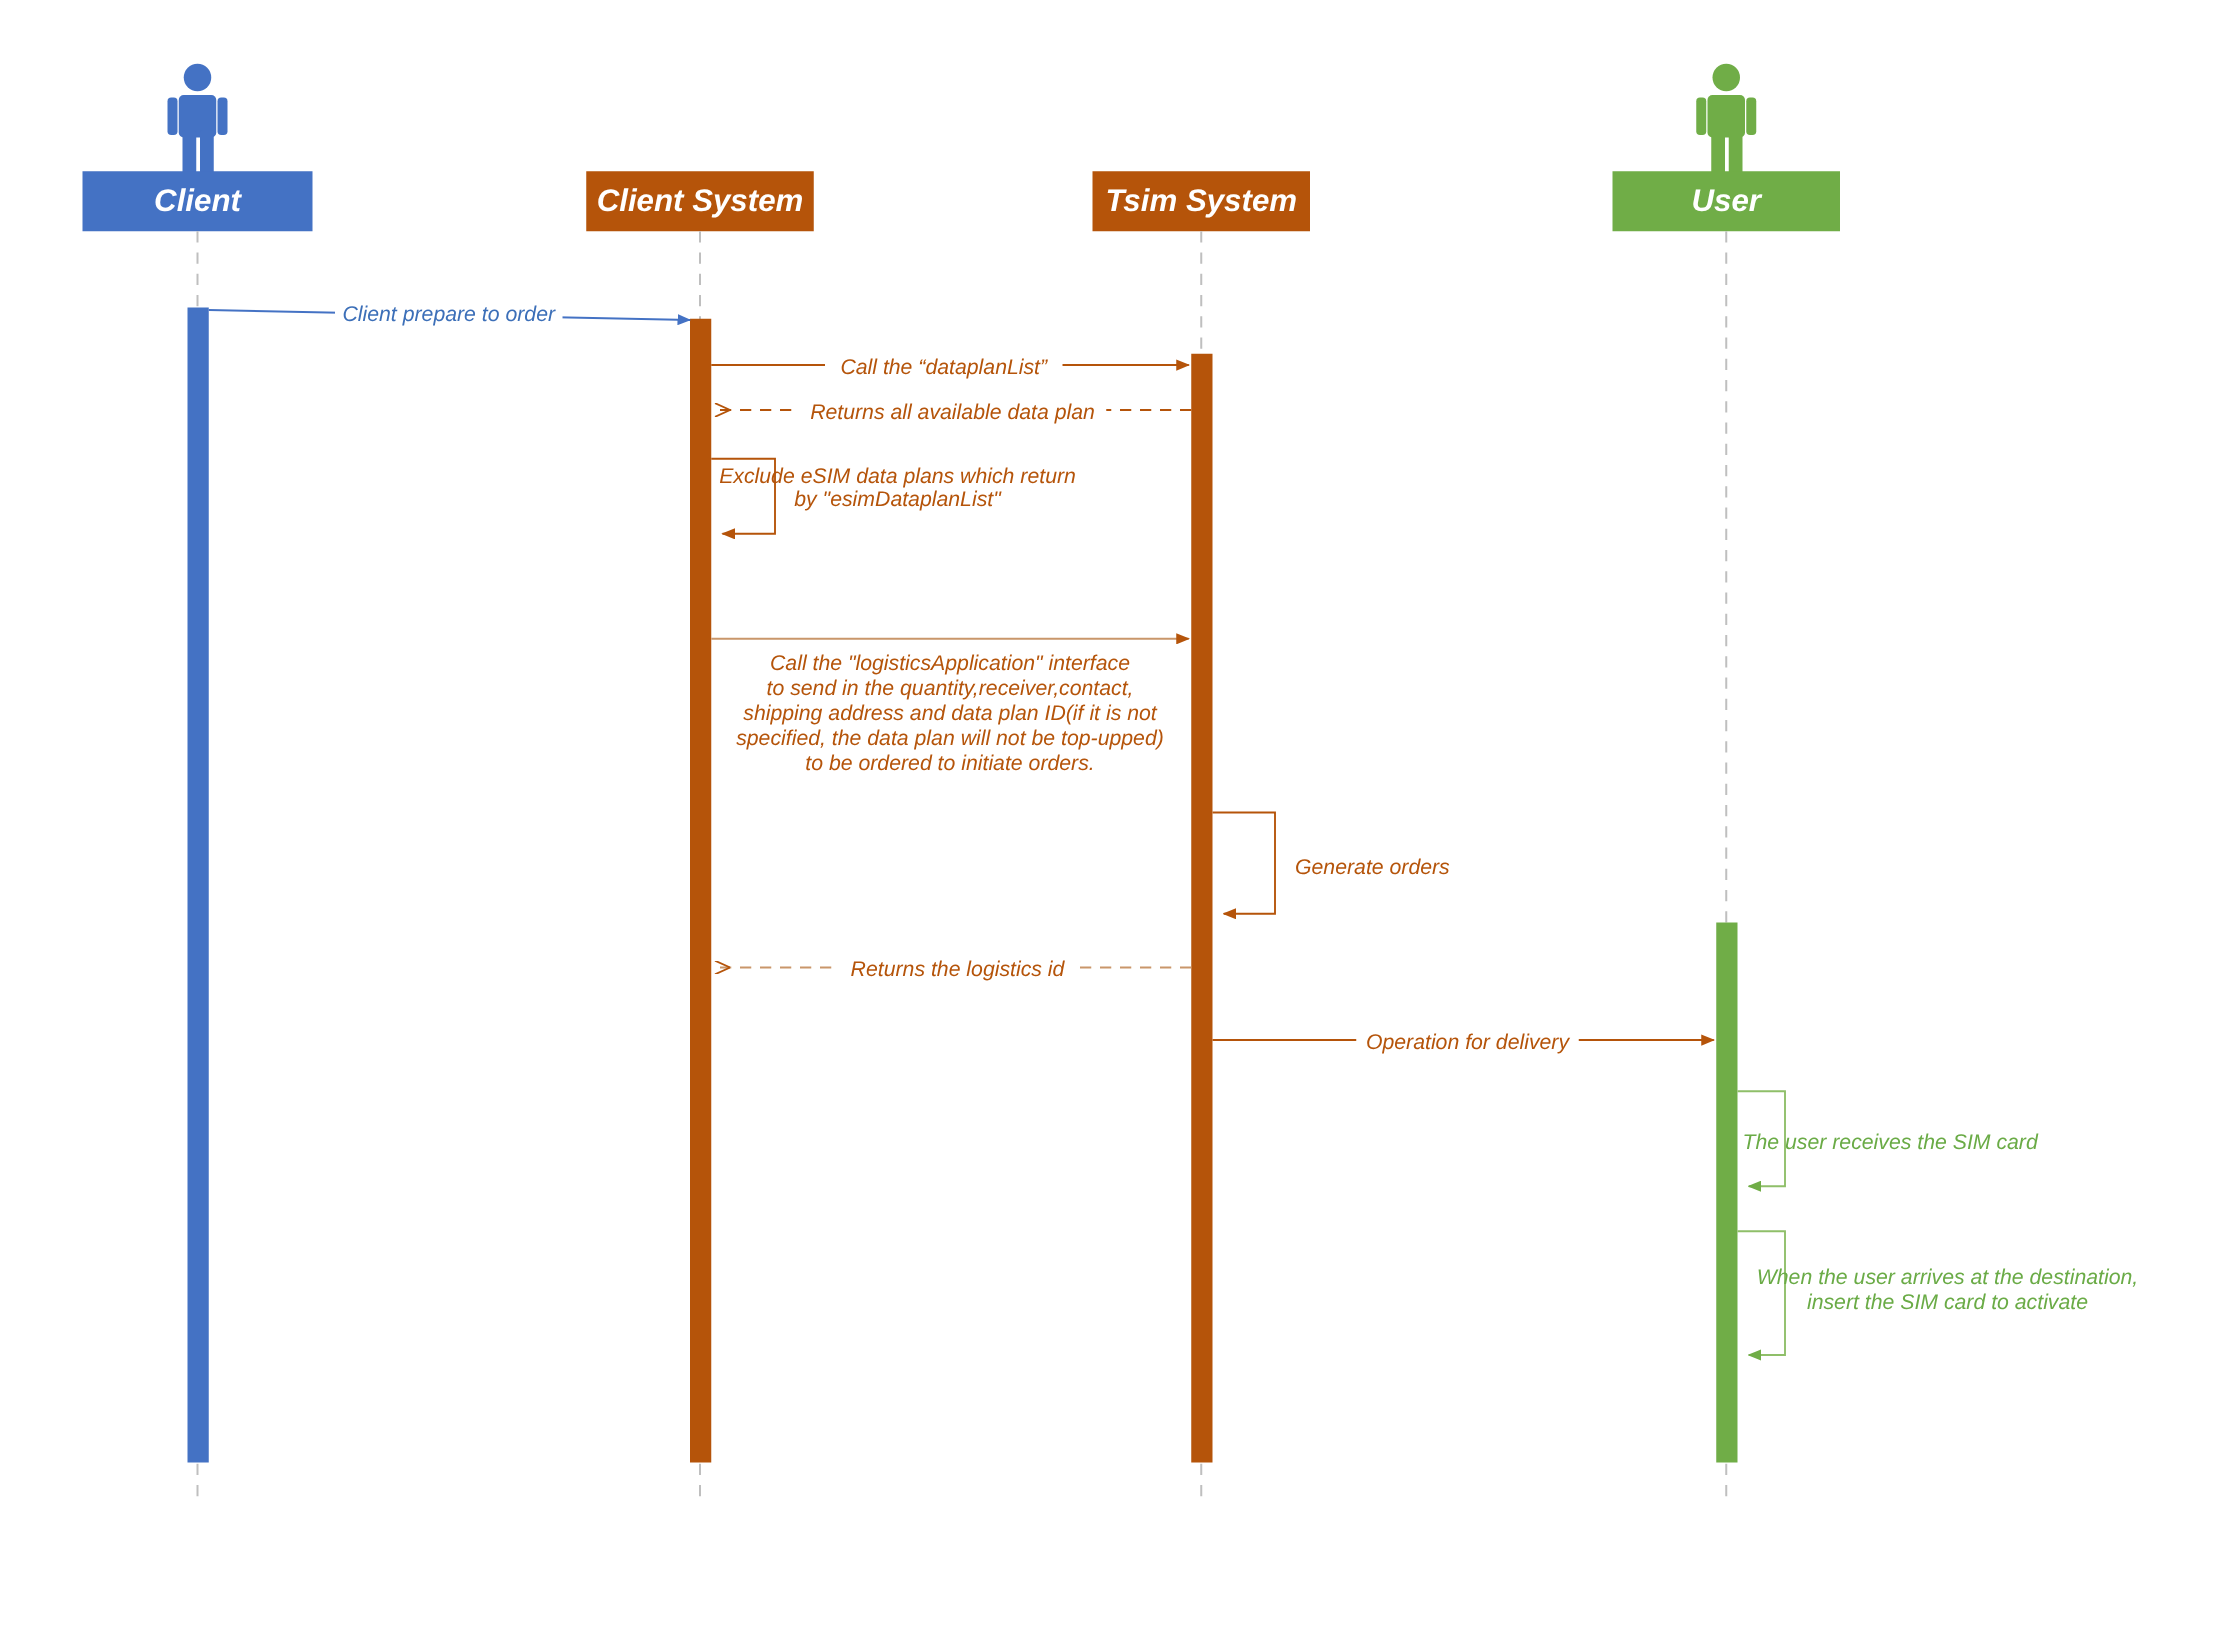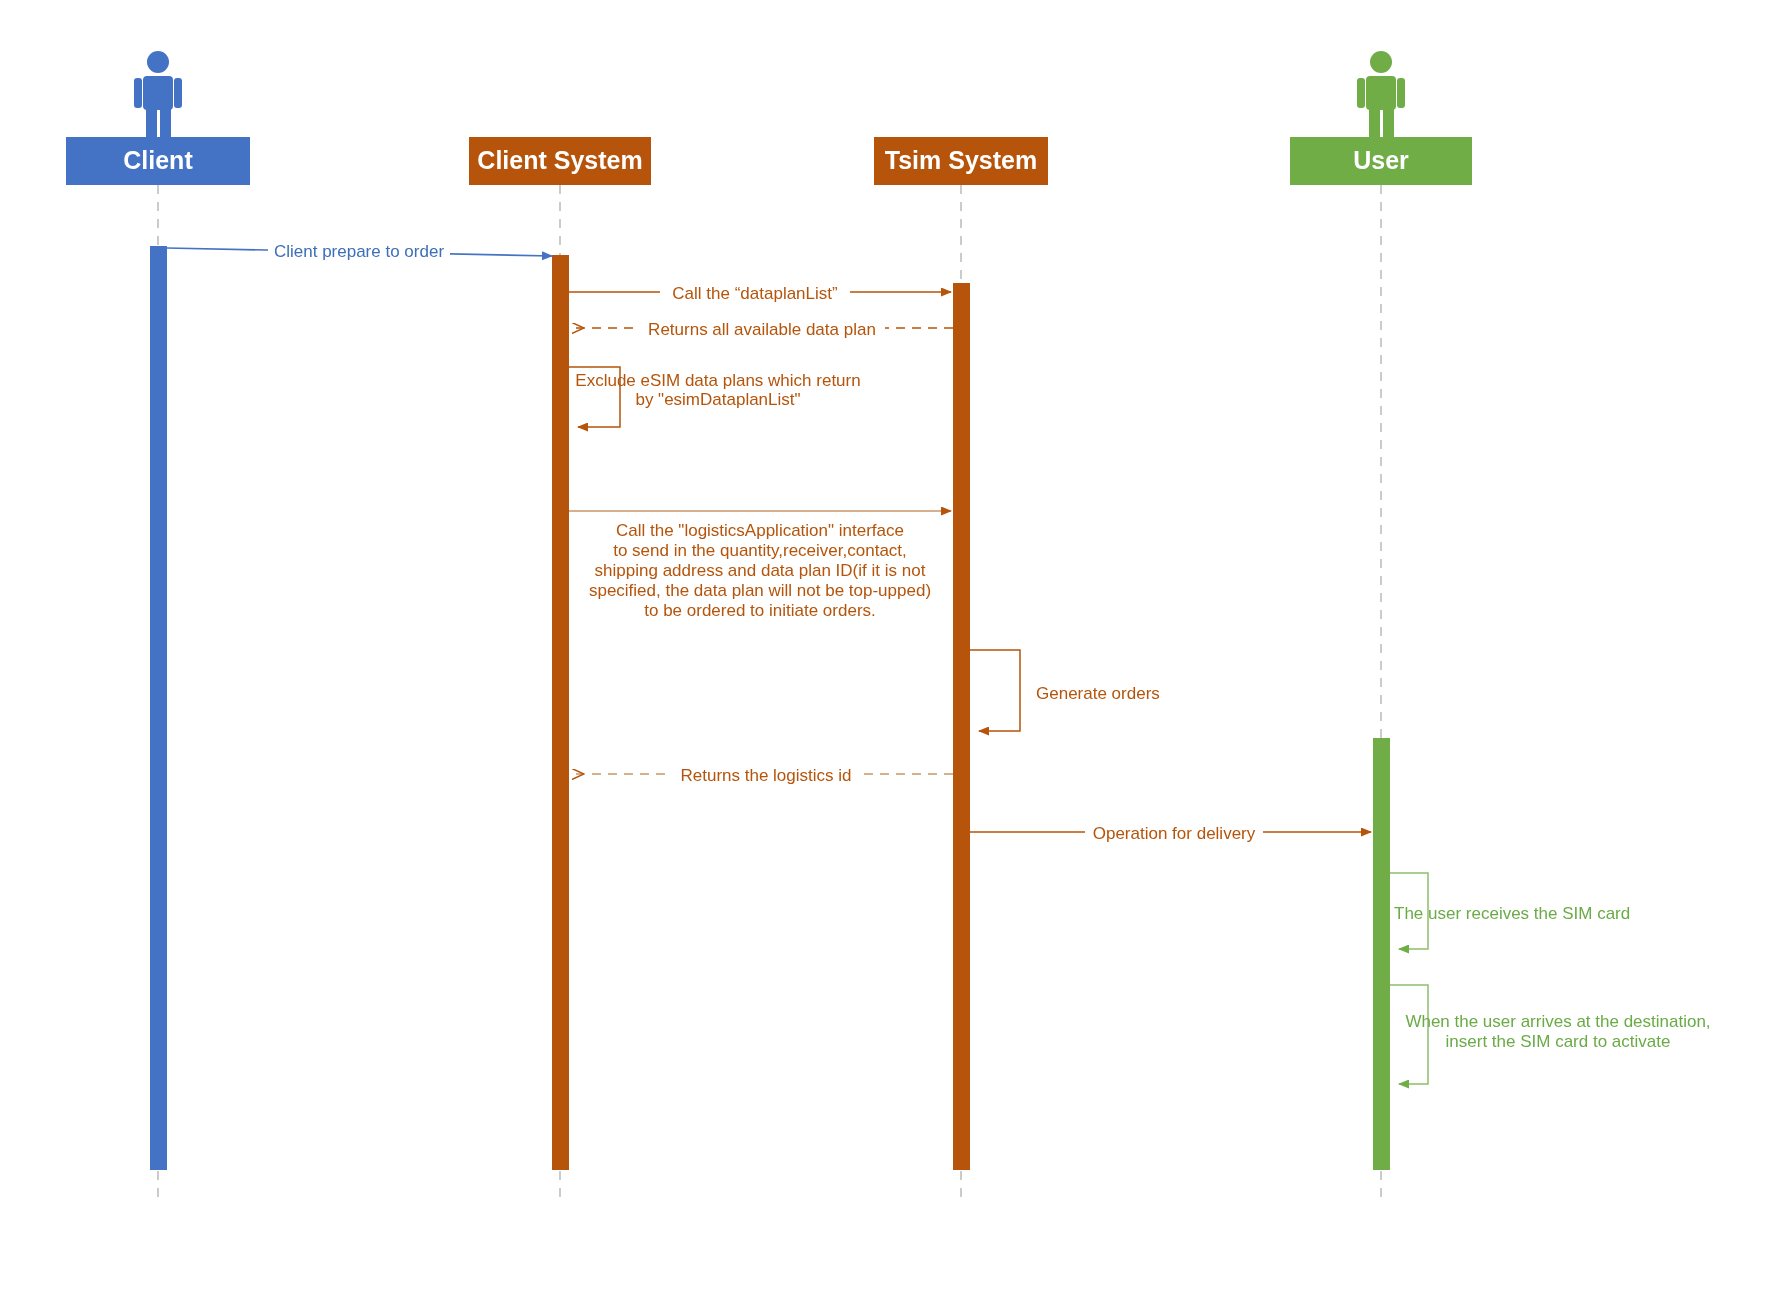--- a/index.html
+++ b/index.html
@@ -10,20 +10,21 @@
   }
   body {
     font-family: "Liberation Sans", sans-serif;
   }
   #canvas-wrap {
     position: relative;
     width: 1786px;
     height: 1314px;
     background: #ffffff;
     overflow: hidden;
+    font-style: italic;
   }
   svg.diagram {
     position: absolute;
     top: 0;
     left: 0;
     width: 1786px;
     height: 1314px;
     display: block;
   }
   .lifeline-title {

